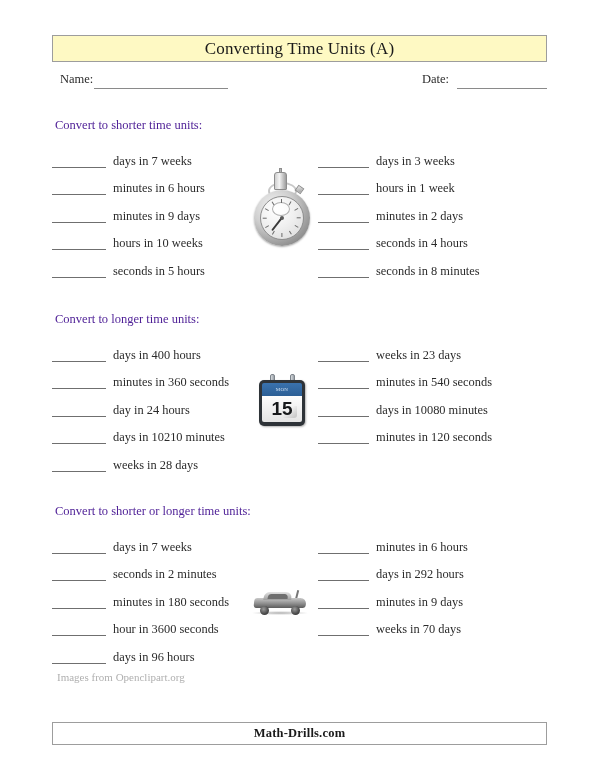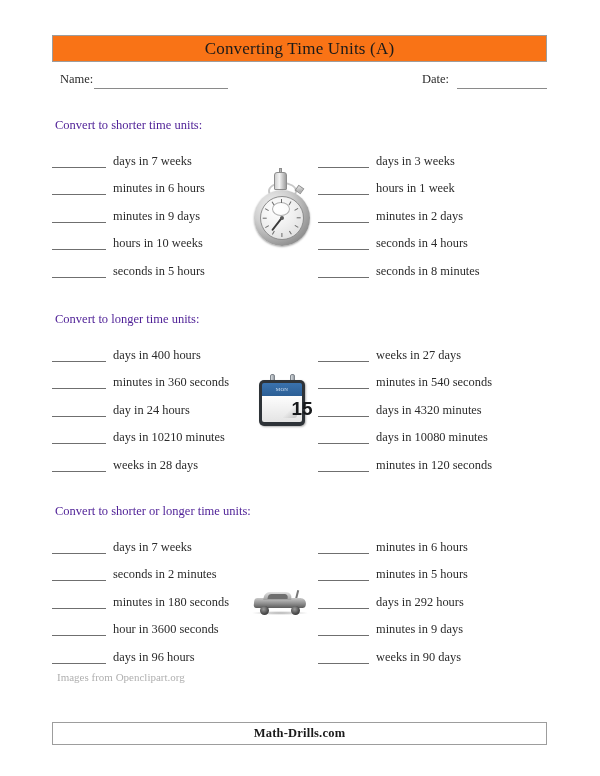--- a/index.html
+++ b/index.html
@@ -25,21 +25,21 @@
     position: absolute;
     left: 52px;
     top: 35px;
     width: 495px;
     height: 27px;
     border: 1px solid #9d9d9d;
     box-sizing: border-box;
     display: flex;
     align-items: center;
     justify-content: center;
-    background: #f97316;
+    background: #fef9c3;
   }
   .title-text {
     font-size: 17px;
     font-weight: normal;
     letter-spacing: 0.2px;
     color: #1a1a1a;
     white-space: nowrap;
   }
 
   
@@ -241,21 +241,20 @@
   .cal-day {
     position: absolute;
     left: 5px; top: 21px;
     width: 40px; height: 27px;
     font-family: "Liberation Sans", sans-serif;
     font-weight: bold;
     font-size: 19px;
     color: #17191b;
     text-align: center;
     line-height: 27px;
-    padding-left: 20px;
   }
   .cal-curl {
     position: absolute;
     right: 5px; bottom: 4px;
     width: 14px; height: 12px;
     background: linear-gradient(135deg, rgba(255,255,255,0) 40%, #c3c3c3 100%);
     border-radius: 0 0 3px 0;
   }
   .cal-ring {
     position: absolute;
@@ -434,29 +433,25 @@
             <span class="q-text">days in 10210 minutes</span>
           </div>
           <div class="q-row">
             <span class="q-blank"></span>
             <span class="q-text">weeks in 28 days</span>
           </div>
         </div>
       <div class="col col-right" id="s2-right">
           <div class="q-row">
             <span class="q-blank"></span>
-            <span class="q-text">weeks in 27 days</span>
+            <span class="q-text">weeks in 23 days</span>
           </div>
           <div class="q-row">
             <span class="q-blank"></span>
             <span class="q-text">minutes in 540 seconds</span>
-          </div>
-          <div class="q-row">
-            <span class="q-blank"></span>
-            <span class="q-text">days in 4320 minutes</span>
           </div>
           <div class="q-row">
             <span class="q-blank"></span>
             <span class="q-text">days in 10080 minutes</span>
           </div>
           <div class="q-row">
             <span class="q-blank"></span>
             <span class="q-text">minutes in 120 seconds</span>
           </div>
         </div>
@@ -488,33 +483,29 @@
             <span class="q-text">days in 96 hours</span>
           </div>
         </div>
       <div class="col col-right" id="s3-right">
           <div class="q-row">
             <span class="q-blank"></span>
             <span class="q-text">minutes in 6 hours</span>
           </div>
           <div class="q-row">
             <span class="q-blank"></span>
-            <span class="q-text">minutes in 5 hours</span>
-          </div>
-          <div class="q-row">
-            <span class="q-blank"></span>
             <span class="q-text">days in 292 hours</span>
           </div>
           <div class="q-row">
             <span class="q-blank"></span>
             <span class="q-text">minutes in 9 days</span>
           </div>
           <div class="q-row">
             <span class="q-blank"></span>
-            <span class="q-text">weeks in 90 days</span>
+            <span class="q-text">weeks in 70 days</span>
           </div>
         </div>
     </div>
   </div>
 
   <div class="clip" id="clipart-stopwatch">
     <div class="sw-loop"></div>
     <div class="sw-crownbar"></div>
     <div class="sw-crown"></div>
     <div class="sw-nub"></div>

